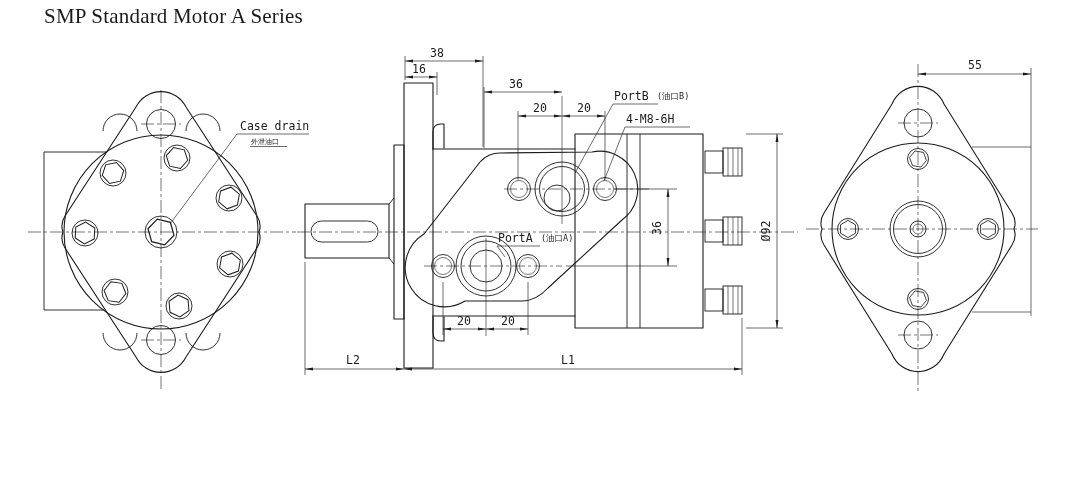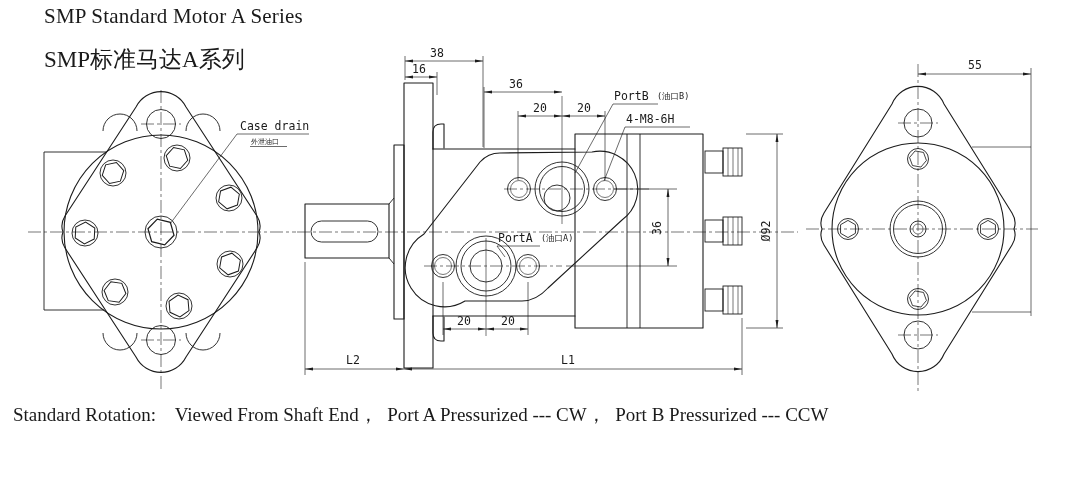--- a/index.html
+++ b/index.html
@@ -18,21 +18,20 @@
   .dim {font-family:"DejaVu Sans Mono", monospace;font-size:11.5px;fill:#1a1a1a;}
   .dimS{font-family:"DejaVu Sans Mono", monospace;font-size:8.5px;fill:#1a1a1a;}
   .dimT{font-family:"DejaVu Sans Mono", monospace;font-size:7px;fill:#1a1a1a;}
 </style>
 </head>
 <body>
 
 <div class="sheet">
 
   <div class="title-en">SMP Standard Motor A Series</div>
-  <div class="title-zh">SMP标准马达A系列</div>
 
   <svg width="1085" height="503" viewBox="0 0 1085 503">
     <defs>
       <marker id="ar" viewBox="0 0 12 6" refX="11.5" refY="3" markerWidth="13" markerHeight="6.5" orient="auto-start-reverse">
         <path d="M0,0.9 L12,3 L0,5.1 Z" fill="#1c1c1c"></path>
       </marker>
       <path id="hx" d="M11,0 L5.5,9.526 L-5.5,9.526 L-11,0 L-5.5,-9.526 L5.5,-9.526 Z" fill="none" stroke="#1c1c1c" stroke-width="1"></path>
     </defs>
 
     <g>
@@ -253,14 +252,13 @@
       </g>
 
       <line class="diml" x1="918" y1="74" x2="1031" y2="74" marker-start="url(#ar)" marker-end="url(#ar)"></line>
       <line class="diml" x1="1031" y1="68" x2="1031" y2="316"></line>
       <line class="diml" x1="972" y1="147" x2="1031" y2="147"></line>
       <line class="diml" x1="972" y1="312" x2="1031" y2="312"></line>
       <text class="dim" x="975" y="69" text-anchor="middle">55</text>
     </g>
   </svg>
 
-  <div class="note-en">Standard Rotation:    Viewed From Shaft End，  Port A Pressurized --- CW，  Port B Pressurized --- CCW</div>
 </div>
 
 </body></html>

